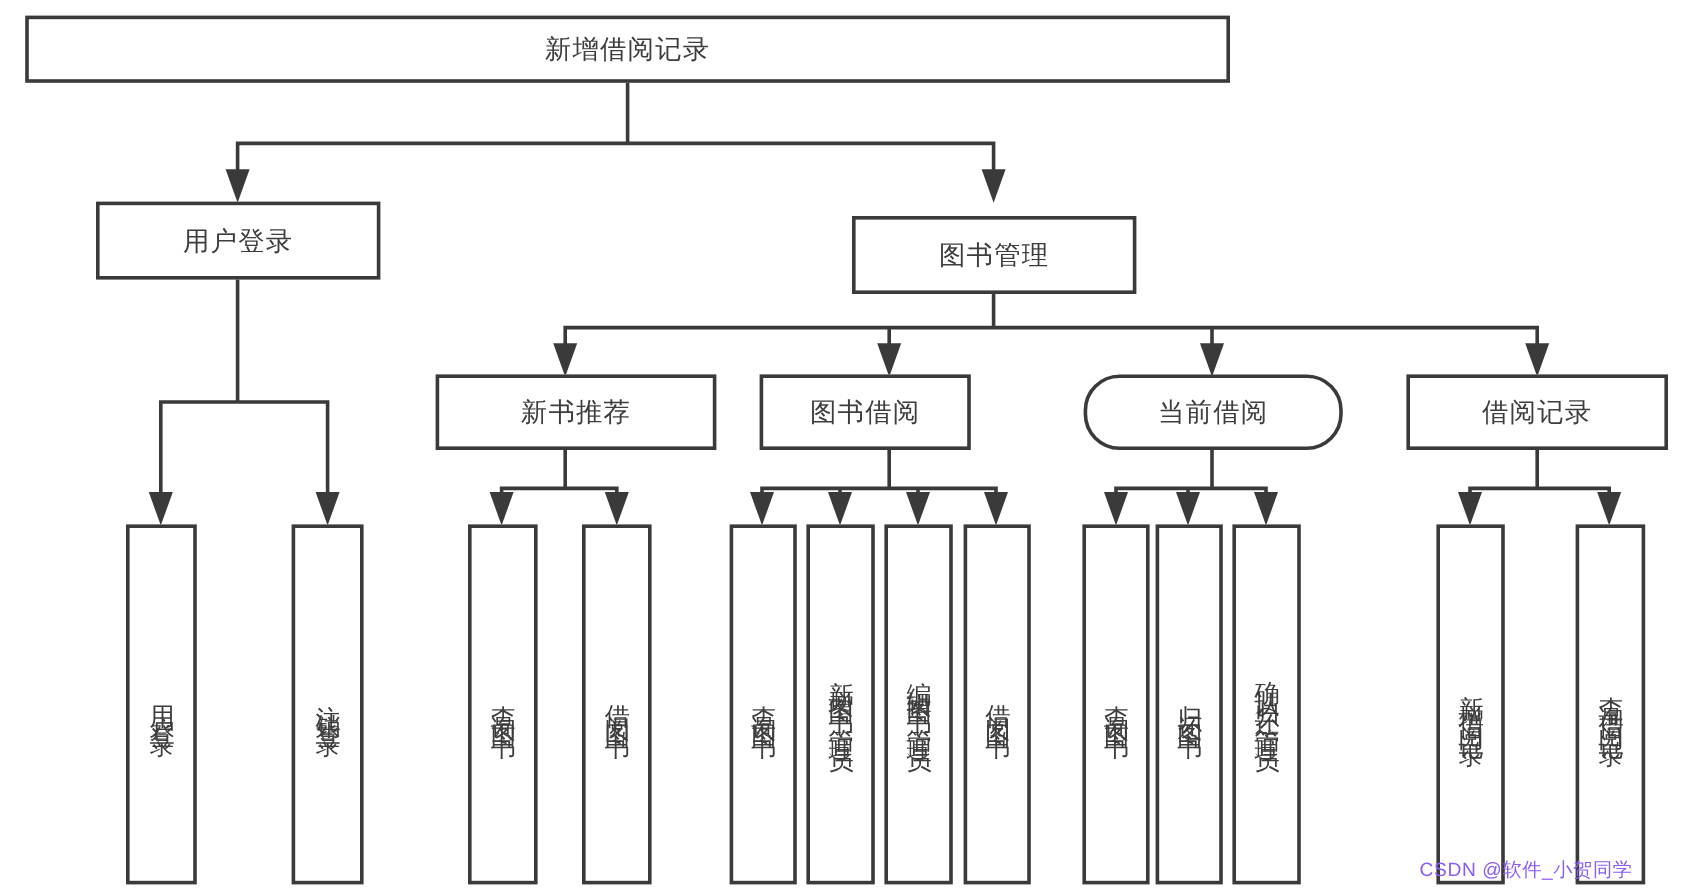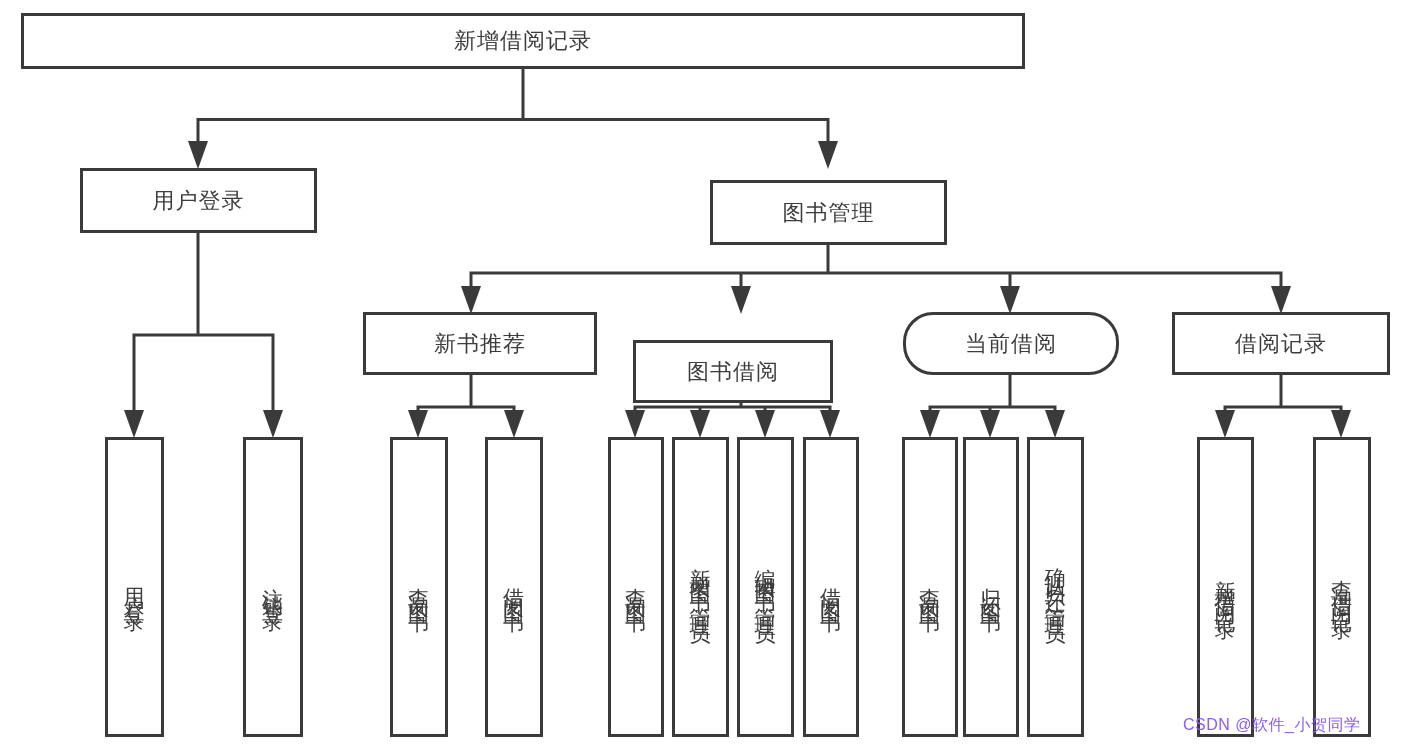--- a/index.html
+++ b/index.html
@@ -113,21 +113,21 @@
       <polygon points="1331,410 1351,410 1341,438"></polygon>
     </g>
   </svg>
 
   <div class="box" style="left:21px; top:13px; width:1004px; height:56px;">新增借阅记录</div>
 
   <div class="box" style="left:80px; top:168px; width:237px; height:65px;">用户登录</div>
   <div class="box" style="left:710px; top:168px; width:237px; height:65px;margin-top:12px;">图书管理</div>
 
   <div class="box" style="left:363px; top:312px; width:234px; height:63px;">新书推荐</div>
-  <div class="box" style="left:633px; top:312px; width:200px; height:63px;margin-top:28px;">图书借阅</div>
+  <div class="box" style="left:633px; top:312px; width:176px; height:63px;">图书借阅</div>
   <div class="box" style="left:903px; top:312px; width:216px; height:63px;border-radius:30px;">当前借阅</div>
   <div class="box" style="left:1172px; top:312px; width:218px; height:63px;">借阅记录</div>
 
   <div class="box leaf" style="left:105px; top:437px; width:59px; height:300px;">用户登录</div>
   <div class="box leaf" style="left:243px; top:437px; width:60px; height:300px;">注销登录</div>
 
   <div class="box leaf" style="left:390px; top:437px; width:58px; height:300px;">查询图书</div>
   <div class="box leaf" style="left:485px; top:437px; width:58px; height:300px;">借阅图书</div>
 
   <div class="box leaf" style="left:608px; top:437px; width:56px; height:300px;">查询图书</div>

